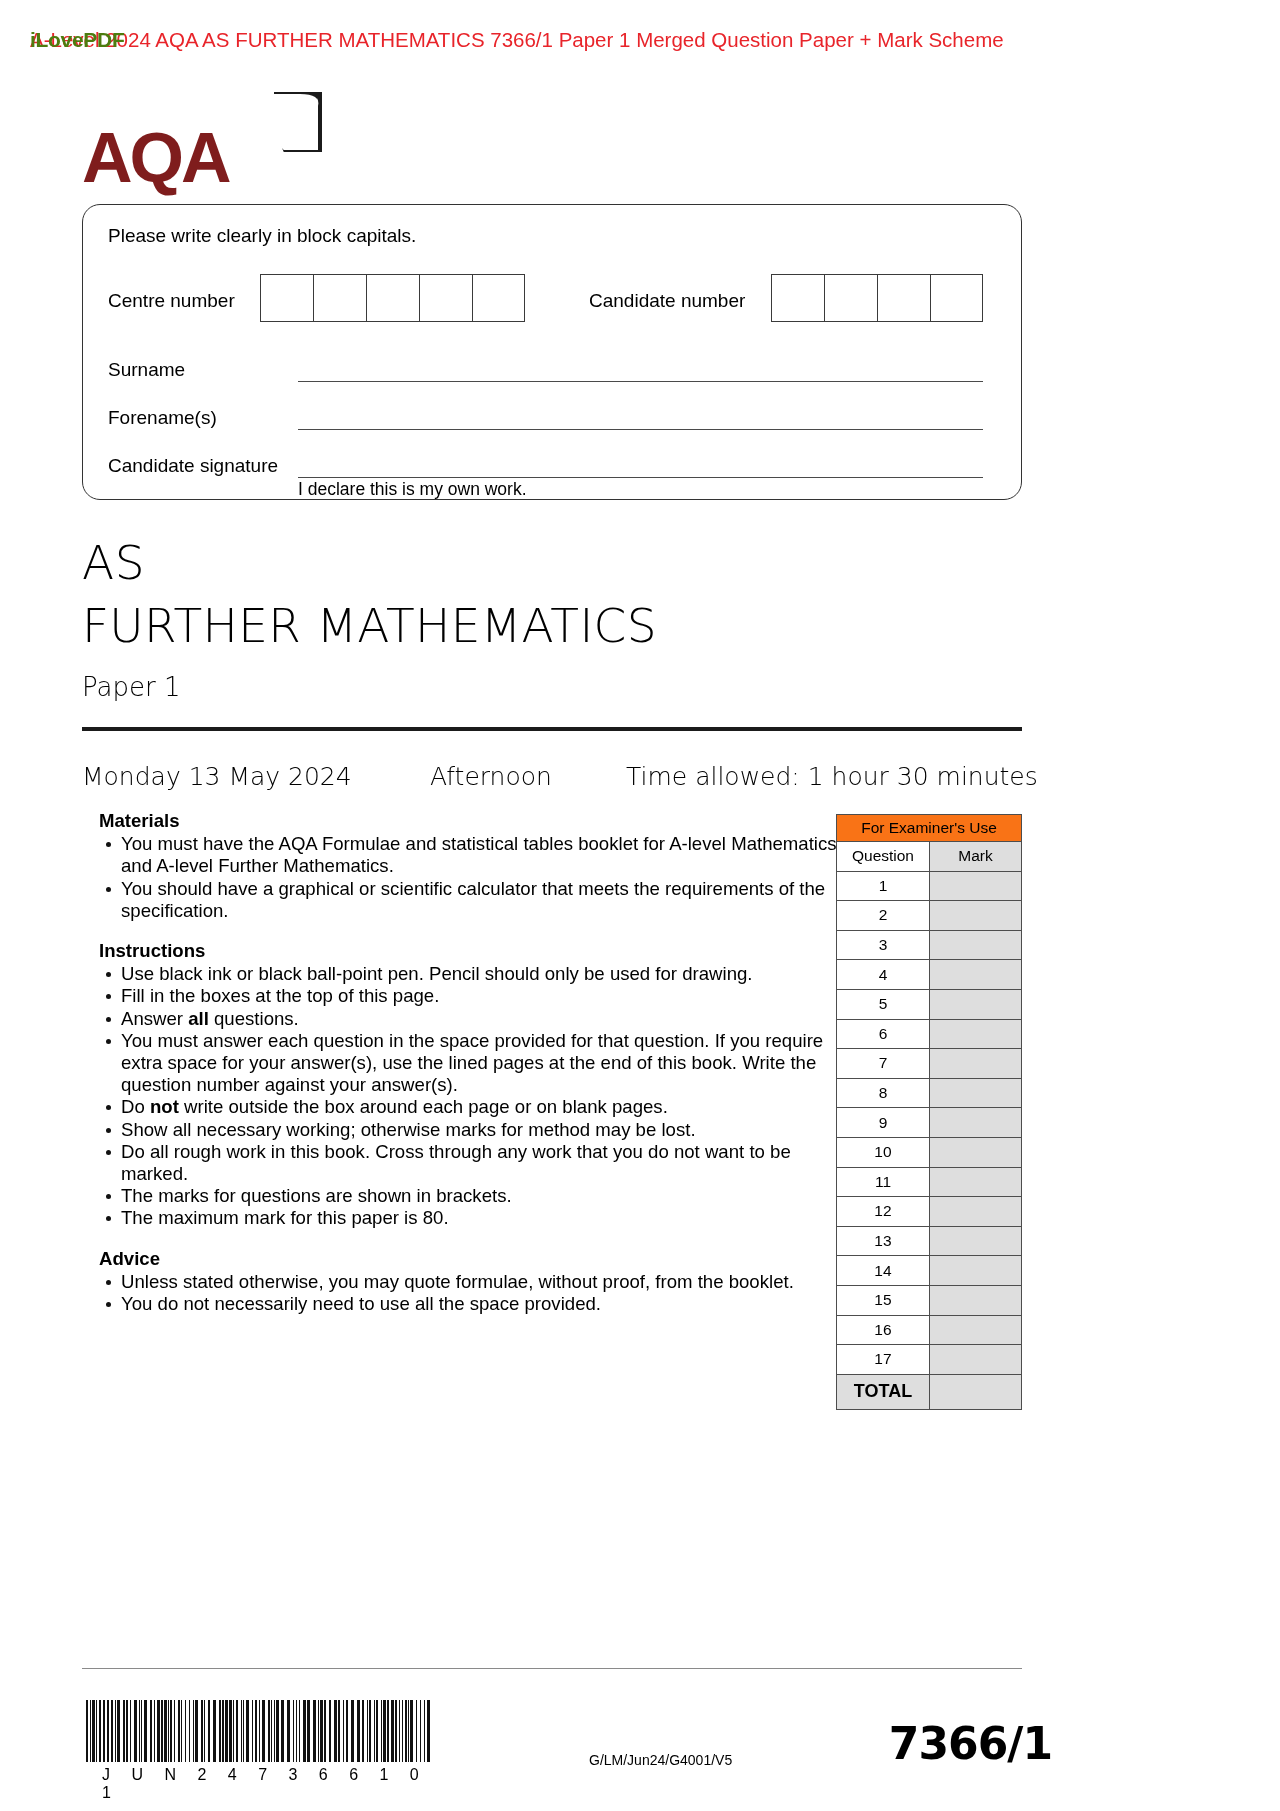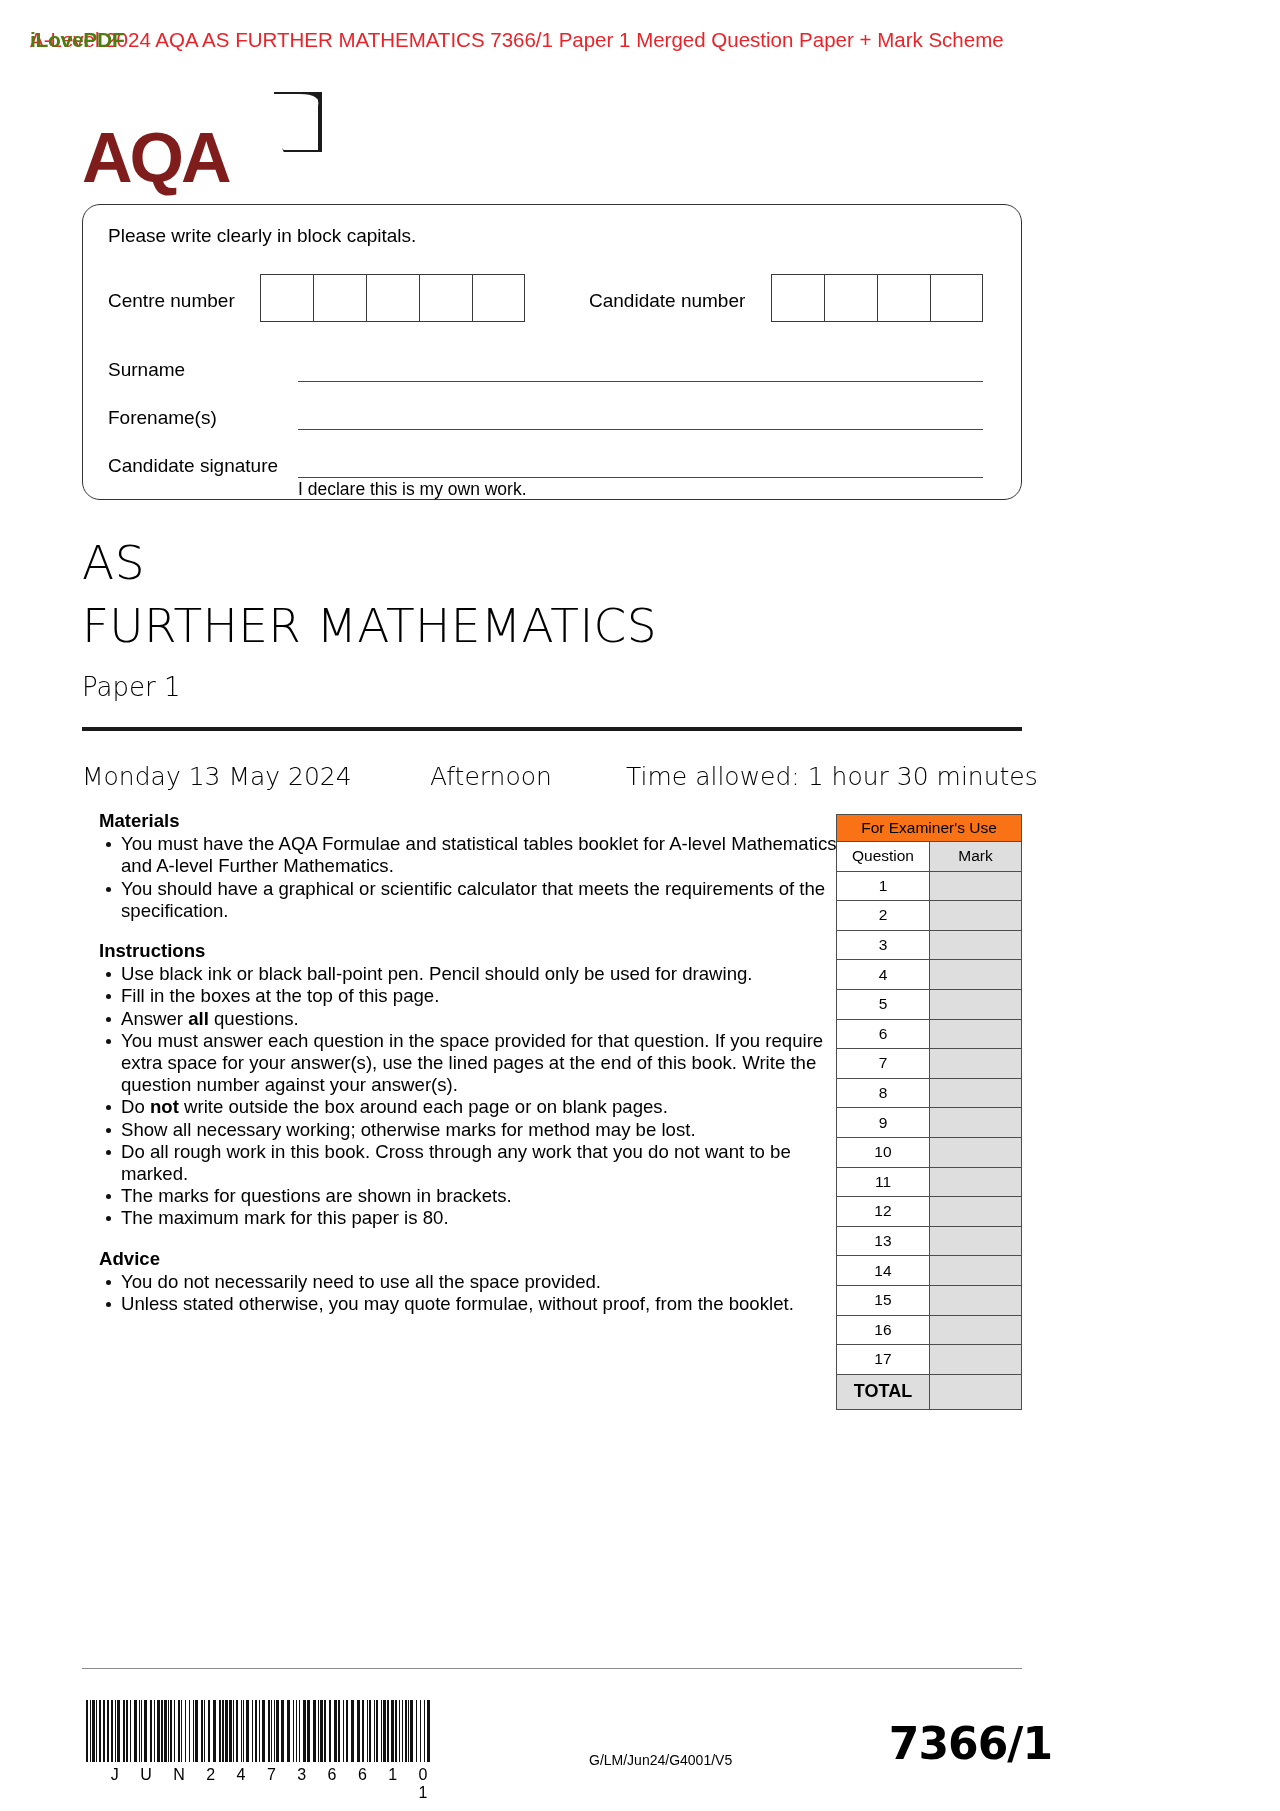--- a/index.html
+++ b/index.html
@@ -275,21 +275,21 @@
   .barcode-bars {
     width: 352px;
     height: 62px;
     display: block;
   }
   .barcode-digits {
     margin-top: 4px;
     font-size: 16px;
     letter-spacing: 8.5px;
     font-family: "Liberation Sans", sans-serif;
-    text-align: right;
+    text-align: left;
     padding-left: 18px;
   }
   .doc-code {
     position: absolute;
     left: 589px;
     top: 1752px;
     font-size: 14px;
   }
   .paper-code {
     position: absolute;
@@ -377,22 +377,22 @@
       <li>Do all rough work in this book.  Cross through any work that you do not want to be marked.</li>
     </ul>
 
     <ul class="bullets">
       <li>The marks for questions are shown in brackets.</li>
       <li>The maximum mark for this paper is 80.</li>
     </ul>
 
     <p class="sec-head spaced">Advice</p>
     <ul class="bullets">
+      <li>Unless stated otherwise, you may quote formulae, without proof, from the booklet.</li>
       <li>You do not necessarily need to use all the space provided.</li>
-      <li>Unless stated otherwise, you may quote formulae, without proof, from the booklet.</li>
     </ul>
   </div>
 
   <table class="exam-table">
     <thead>
       <tr>
         <th class="hdr-span" colspan="2">For Examiner's Use</th>
       </tr>
       <tr>
         <th class="col-q subhdr-q">Question</th>

